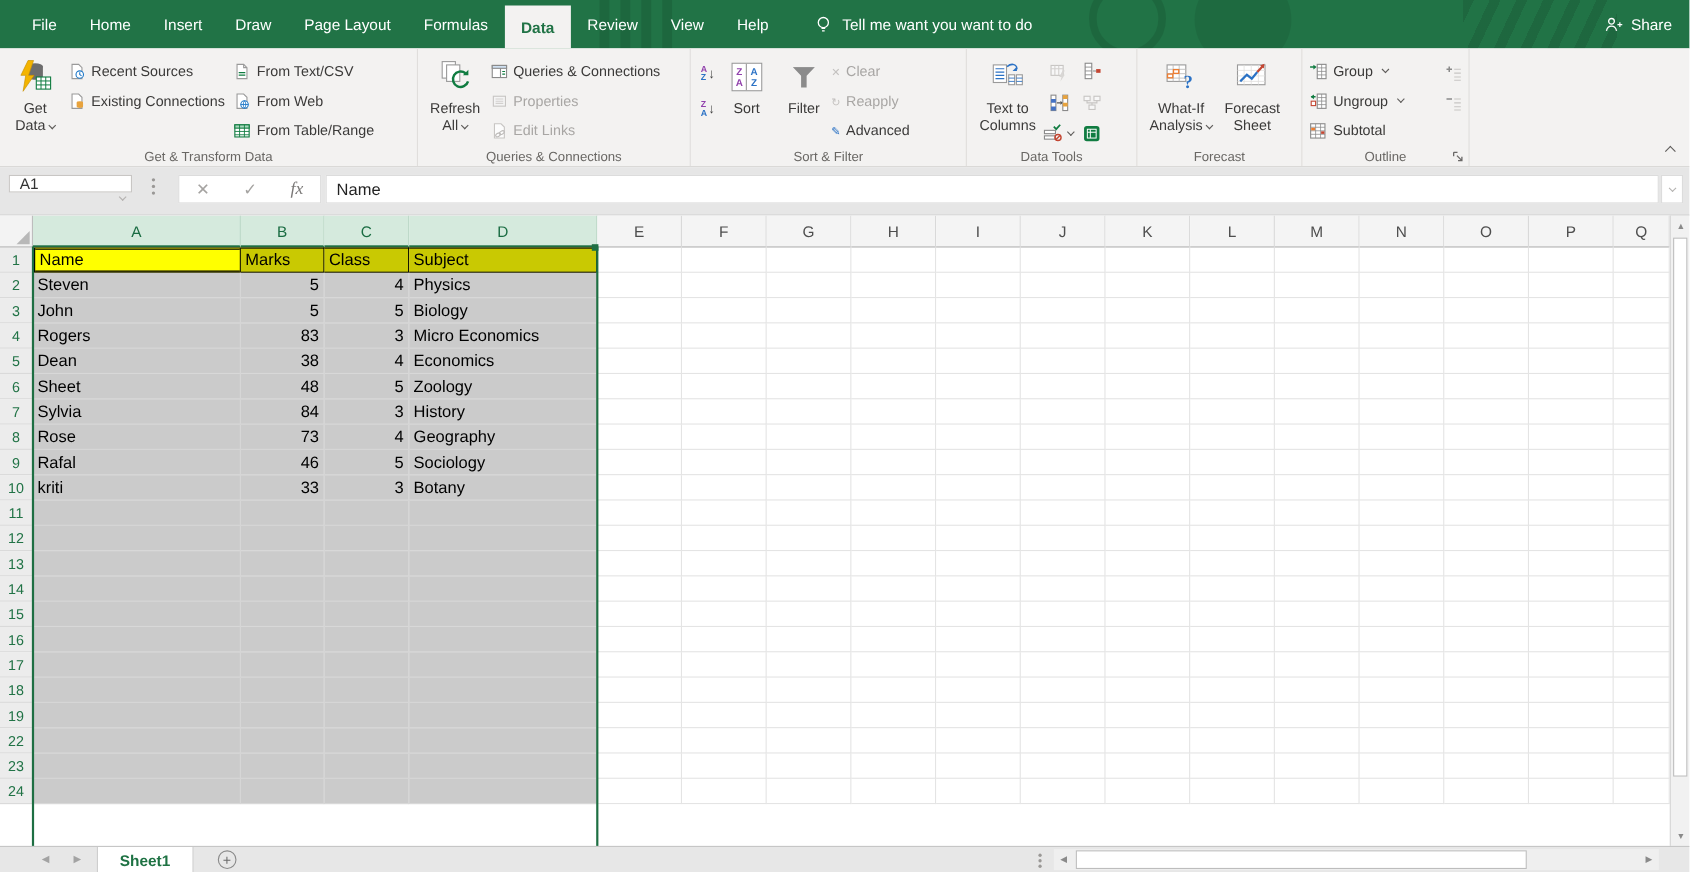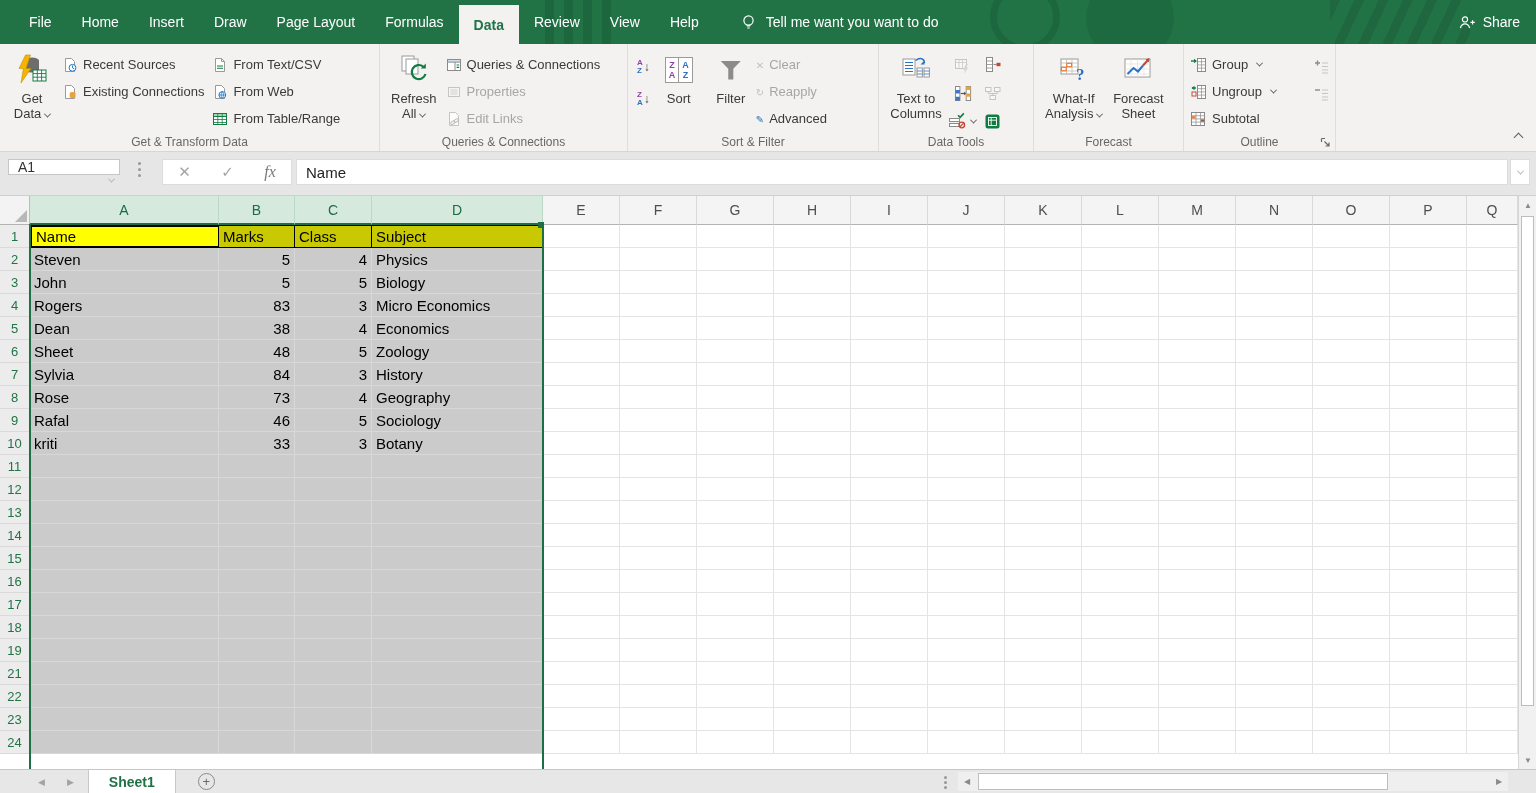--- a/index.html
+++ b/index.html
@@ -901,40 +901,20 @@
       <div class="cell" style="width: 77px;"></div>
       <div class="cell" style="width: 77px;"></div>
       <div class="cell" style="width: 77px;"></div>
       <div class="cell" style="width: 77px;"></div>
       <div class="cell" style="width: 77px;"></div>
       <div class="cell" style="width: 77px;"></div>
       <div class="cell" style="width: 77px;"></div>
       <div class="cell" style="width: 51px;"></div>
     </div>
     <div class="grid-row">
-      <div class="rh">21</div>
-      <div class="cell selgray" style="width: 189px;"></div>
-      <div class="cell selgray" style="width: 76px;"></div>
-      <div class="cell selgray" style="width: 77px;"></div>
-      <div class="cell selgray" style="width: 171px;"></div>
-      <div class="cell" style="width: 77px;"></div>
-      <div class="cell" style="width: 77px;"></div>
-      <div class="cell" style="width: 77px;"></div>
-      <div class="cell" style="width: 77px;"></div>
-      <div class="cell" style="width: 77px;"></div>
-      <div class="cell" style="width: 77px;"></div>
-      <div class="cell" style="width: 77px;"></div>
-      <div class="cell" style="width: 77px;"></div>
-      <div class="cell" style="width: 77px;"></div>
-      <div class="cell" style="width: 77px;"></div>
-      <div class="cell" style="width: 77px;"></div>
-      <div class="cell" style="width: 77px;"></div>
-      <div class="cell" style="width: 51px;"></div>
-    </div>
-    <div class="grid-row">
       <div class="rh">22</div>
       <div class="cell selgray" style="width: 189px;"></div>
       <div class="cell selgray" style="width: 76px;"></div>
       <div class="cell selgray" style="width: 77px;"></div>
       <div class="cell selgray" style="width: 171px;"></div>
       <div class="cell" style="width: 77px;"></div>
       <div class="cell" style="width: 77px;"></div>
       <div class="cell" style="width: 77px;"></div>
       <div class="cell" style="width: 77px;"></div>
       <div class="cell" style="width: 77px;"></div>

